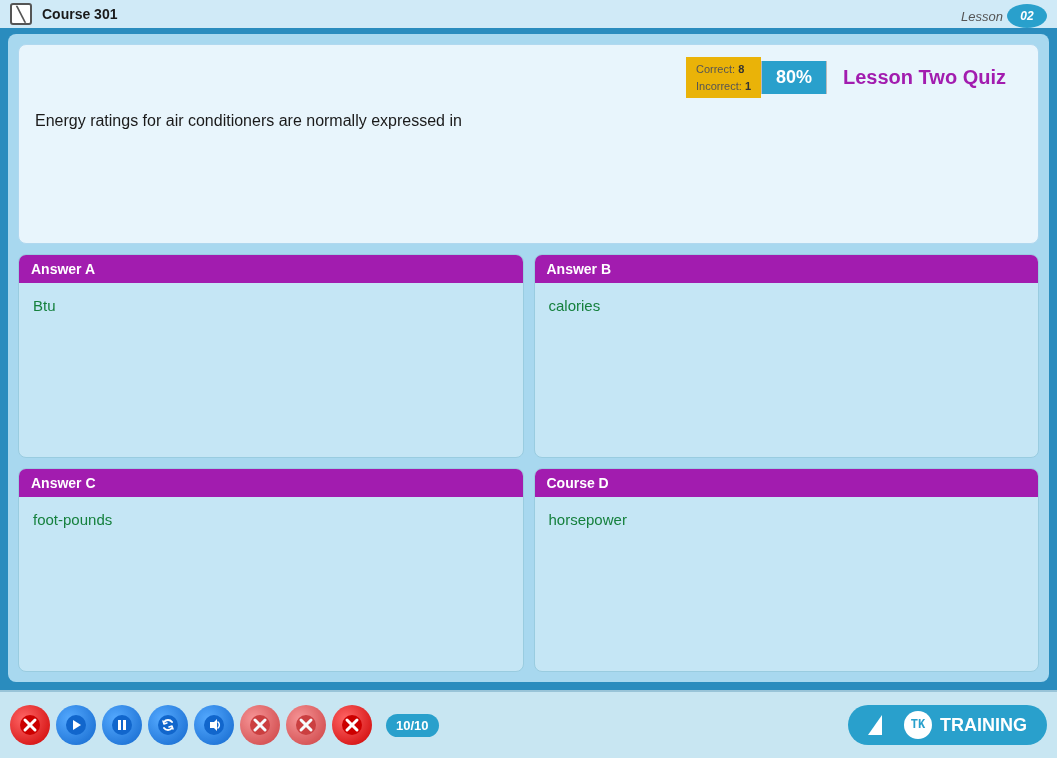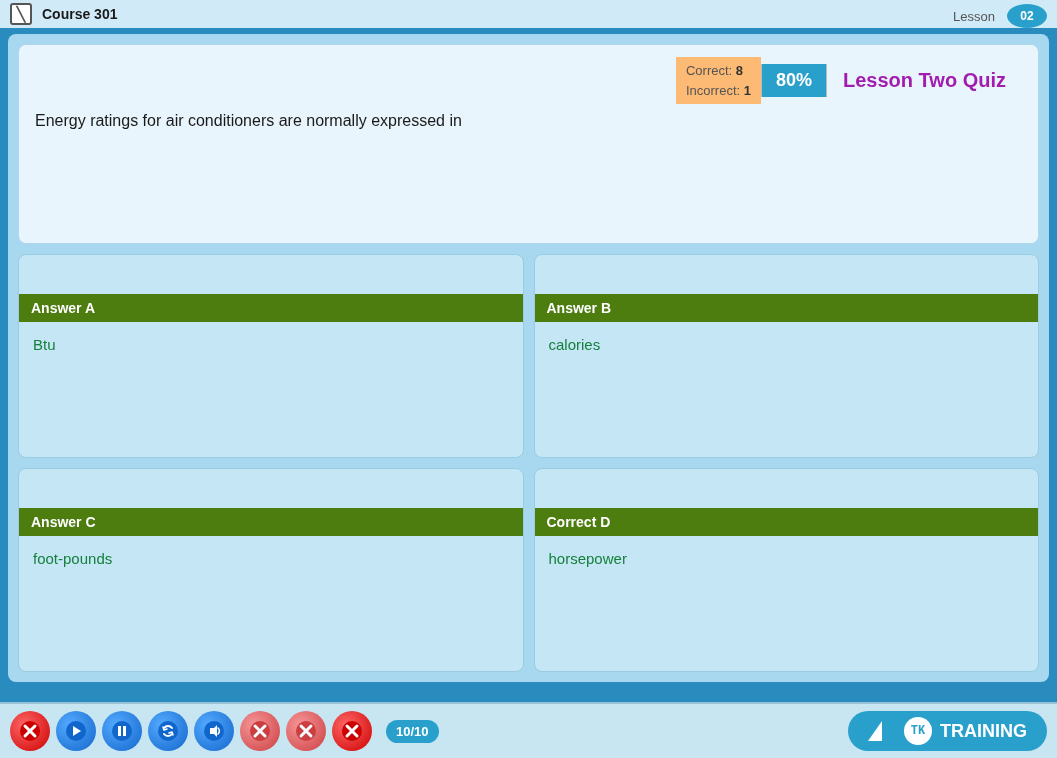--- a/index.html
+++ b/index.html
@@ -38,23 +38,24 @@
       font-size: 14px;
       font-weight: bold;
       color: #1a1a1a;
     }
     .lesson-badge {
       position: absolute;
       right: 10px;
       top: 4px;
       display: flex;
       align-items: center;
-      gap: 12px;
+      gap: 4px;
       font-size: 13px;
       color: #555;
+      font-style: italic;
     }
     .lesson-badge .badge-num {
       background: #29a0cc;
       color: white;
       border-radius: 50%;
       width: 40px;
       height: 24px;
       display: flex; align-items: center; justify-content: center;
       font-size: 12px;
       font-weight: bold;
@@ -83,23 +84,23 @@
     }
     .quiz-stats-row {
       display: flex;
       align-items: center;
       position: absolute;
       top: 12px;
       right: 16px;
       gap: 0;
     }
     .stats-box {
-      background: #fdba74;
+      background: #eab308;
       padding: 4px 10px;
-      font-size: 13px;
+      font-size: 11px;
       color: #333;
       line-height: 1.5;
     }
     .stats-box .label { color: #555; }
     .stats-box .value { font-weight: bold; }
     .pct-box {
       background: #29a0cc;
       color: white;
       font-size: 18px;
       font-weight: bold;
@@ -130,38 +131,37 @@
     }
 
     .answer-card {
       background: #c5e6f5;
       border-radius: 8px;
       border: 1px solid #99cce0;
       overflow: hidden;
       cursor: pointer;
     }
     .answer-header {
-      background: #4d7c0f;
+      background: #a21caf;
       color: white;
       font-size: 14px;
       font-weight: bold;
       padding: 6px 12px;
-      margin-top: 39px;
     }
     .answer-body {
       padding: 14px 14px;
       font-size: 15px;
       color: #15803d;
       min-height: 80px;
     }
 
     
     .bottom-bar {
       background: #c8e6f2;
-      height: 56px;
+      height: 68px;
       display: flex;
       align-items: center;
       padding: 4px 10px;
       gap: 6px;
       position: absolute;
       bottom: 0;
       left: 0;
       right: 0;
       border-top: 2px solid #99c4d8;
     }
@@ -272,21 +272,21 @@
       <div class="answer-header">Answer B</div>
       <div class="answer-body">calories</div>
     </div>
 
     <div class="answer-card">
       <div class="answer-header">Answer C</div>
       <div class="answer-body">foot-pounds</div>
     </div>
 
     <div class="answer-card">
-      <div class="answer-header">Correct D</div>
+      <div class="answer-header">Course D</div>
       <div class="answer-body">horsepower</div>
     </div>
 
   </div>
 </div>
 
 <div class="bottom-bar">
 
   <button class="nav-btn btn-red" title="Close">
     <svg width="22" height="22" viewBox="0 0 22 22">

